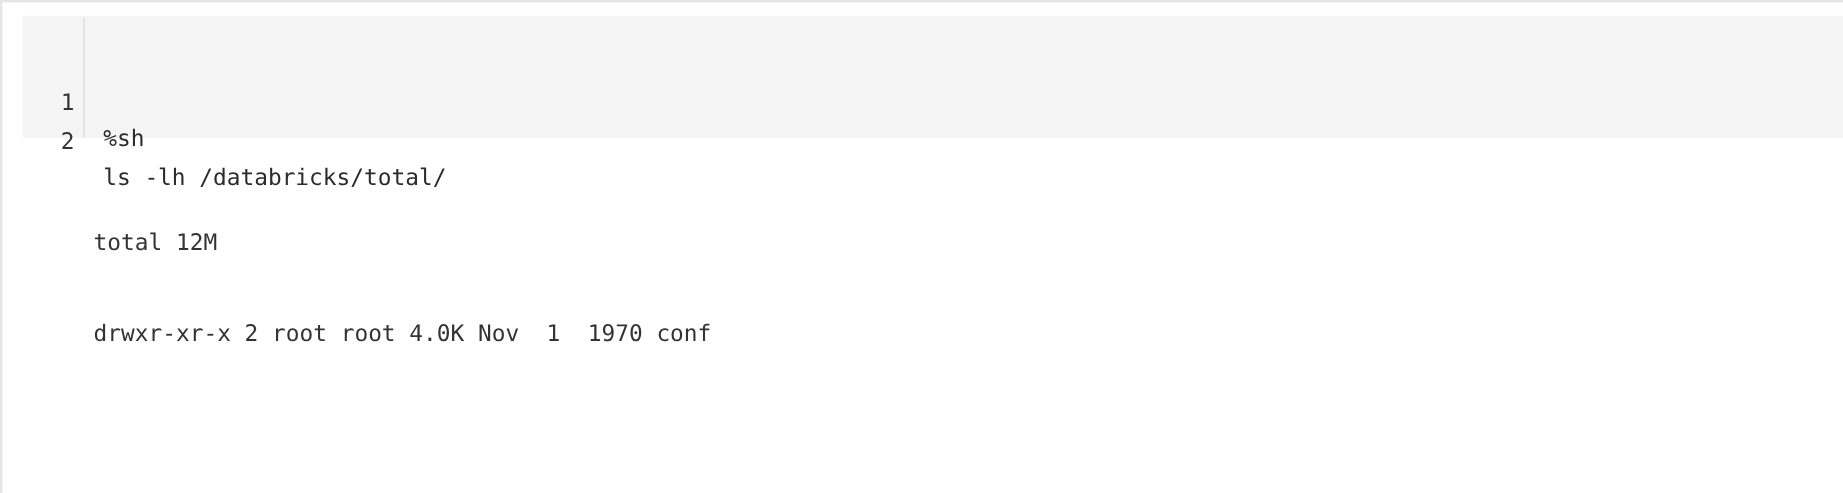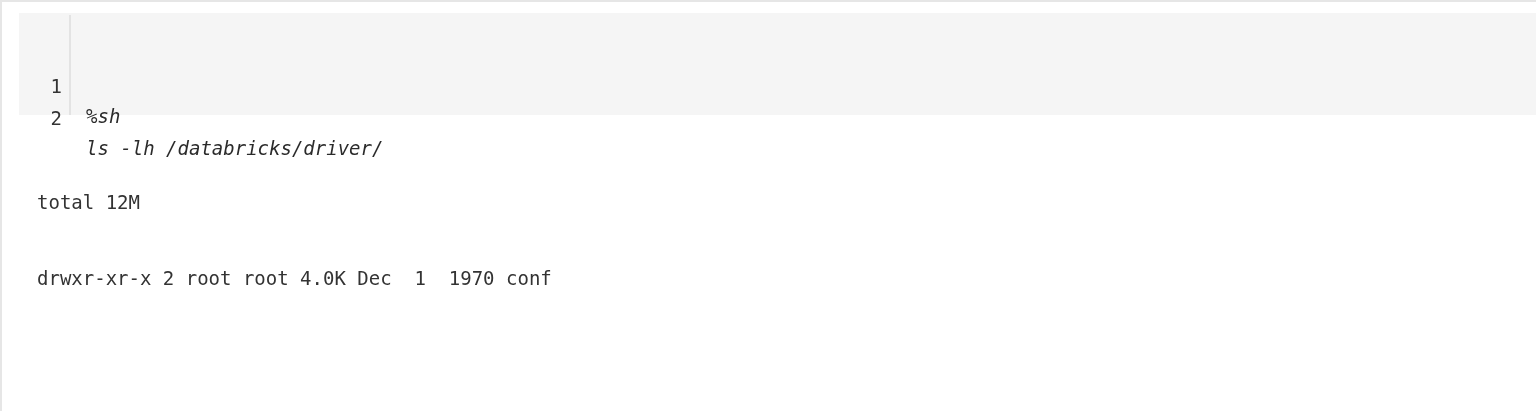--- a/index.html
+++ b/index.html
@@ -15,46 +15,46 @@
   }
   .gutter-divider {
     position: absolute; left: 50px; top: 2px; width: 2px; height: 100px; background: #e3e3e3;
   }
   .code-line {
     position: absolute; left: 0; height: 30px; line-height: 30px;
     font-family: "DejaVu Sans Mono", monospace; font-size: 19px; color: #2b2b2b;
     white-space: pre;
   }
   .line-num { position: absolute; left: 0; width: 43px; text-align: right; color: #333333; }
-  .line-text { position: absolute; left: 67px; font-style: italic; }
+  .line-text { position: absolute; left: 67px; }
   .output {
     position: absolute; left: 35px; top: 141px; right: 0;
     font-family: "DejaVu Sans Mono", monospace; font-size: 19px; color: #333333;
     white-space: pre;
   }
-  .out-line { height: 31.5px; line-height: 31.5px; }
+  .out-line { height: 31.5px; line-height: 31.5px; margin-left: 41px; }
 </style>
 </head>
 <body>
 
 <div class="cell">
   <div class="editor">
     <div class="gutter-divider"></div>
     <div class="code-line" style="top:28px;">
       <span class="line-num">1</span>
       <span class="line-text">%sh</span>
     </div>
     <div class="code-line" style="top:60px;">
       <span class="line-num">2</span>
-      <span class="line-text">ls -lh /databricks/driver/</span>
+      <span class="line-text">ls -lh /databricks/total/</span>
     </div>
   </div>
 
   <div class="output">
     <div class="out-line">total 12M</div>
-    <div class="out-line">drwxr-xr-x 2 root root 4.0K Dec  1  1970 conf</div>
+    <div class="out-line">drwxr-xr-x 2 root root 4.0K Nov  1  1970 conf</div>
     
     
     
     
     
   </div>
 </div>
 
 </body></html>

